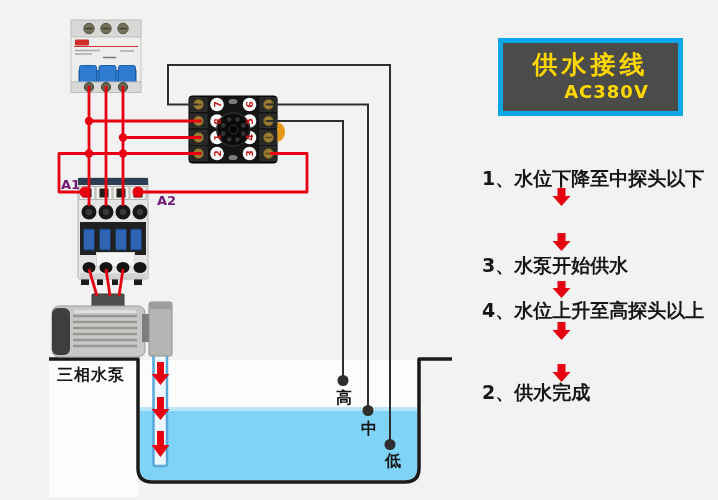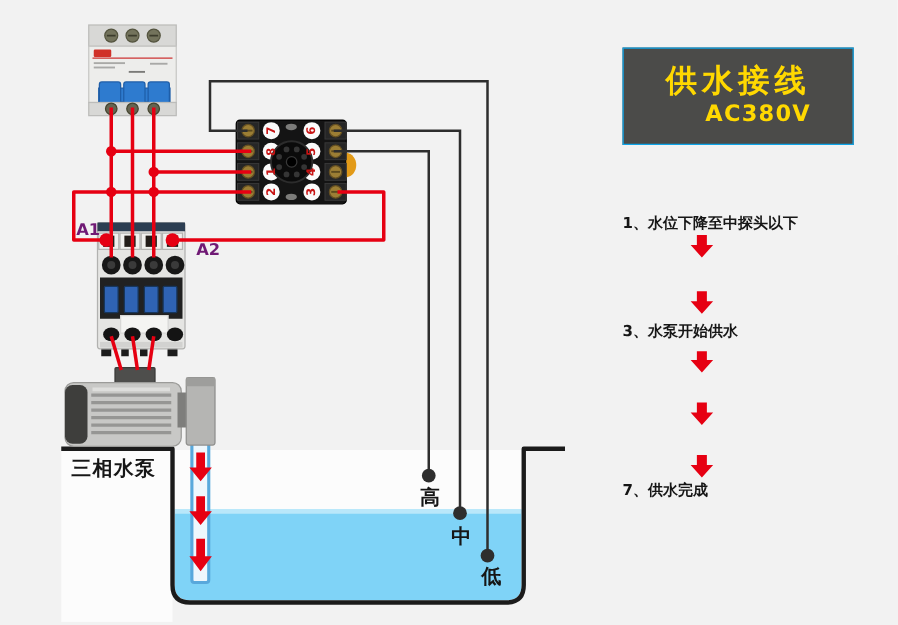--- a/index.html
+++ b/index.html
@@ -5,26 +5,26 @@
   html,body{margin:0;padding:0;}
   .stage{
     position:relative;width:718px;height:500px;overflow:hidden;
     background:#f2f2f2;
     font-family:"DejaVu Sans","Liberation Sans",sans-serif;
   }
   .stage svg{position:absolute;left:0;top:0;}
   .abs{position:absolute;white-space:nowrap;}
   .title-box{
     position:absolute;left:498px;top:38px;width:185px;height:78px;
-    background:#4b4b49;border:1px solid #0ea5e9;box-sizing:border-box;
+    background:#4b4b49;border:5px solid #0ea5e9;box-sizing:border-box;
     display:flex;flex-direction:column;align-items:center;justify-content:center;
   }
   .title-heading{color:#ffd800;font-size:25px;font-weight:bold;letter-spacing:4px;line-height:30px;}
   .title-voltage{color:#ffd800;font-size:18px;font-weight:bold;letter-spacing:1px;line-height:24px;margin-left:32px;}
-  .step{font-size:12px;font-weight:600;color:#161616;line-height:18px;margin-left:16px;}
+  .step{font-size:19px;font-weight:600;color:#161616;line-height:18px;}
   .coil-label{font-size:13px;font-weight:bold;color:#701a75;line-height:14px;}
   .probe-label{font-size:16px;font-weight:600;color:#161616;line-height:17px;}
   .pump-label{font-size:16px;font-weight:700;color:#161616;letter-spacing:1px;line-height:18px;}
   .pin-num{
     position:absolute;width:13px;height:13px;text-align:center;
     font-size:9.5px;font-weight:bold;color:#c81414;line-height:13px;
     transform:rotate(-90deg);
   }
 </style>
 </head>
@@ -243,21 +243,22 @@
   </g>
 </svg>
 
 <div class="title-box">
   <div class="title-heading">供水接线</div>
   <div class="title-voltage">AC380V</div>
 </div>
 
 <div class="abs step" style="left:482px;top:169px;">1、水位下降至中探头以下</div>
 <div class="abs step" style="left:482px;top:256px;">3、水泵开始供水</div>
-<div class="abs step" style="left:482px;top:383px;">7、供水完成</div>
+<div class="abs step" style="left:482px;top:301px;">4、水位上升至高探头以上</div>
+<div class="abs step" style="left:482px;top:383px;">2、供水完成</div>
 
 <div class="abs coil-label" style="left:61px;top:178px;">A1</div>
 <div class="abs coil-label" style="left:157px;top:194px;">A2</div>
 
 <div class="abs pump-label" style="left:57px;top:366px;">三相水泵</div>
 
 <div class="abs probe-label" style="left:336px;top:389px;">高</div>
 <div class="abs probe-label" style="left:361px;top:420px;">中</div>
 <div class="abs probe-label" style="left:385px;top:452px;">低</div>
 

